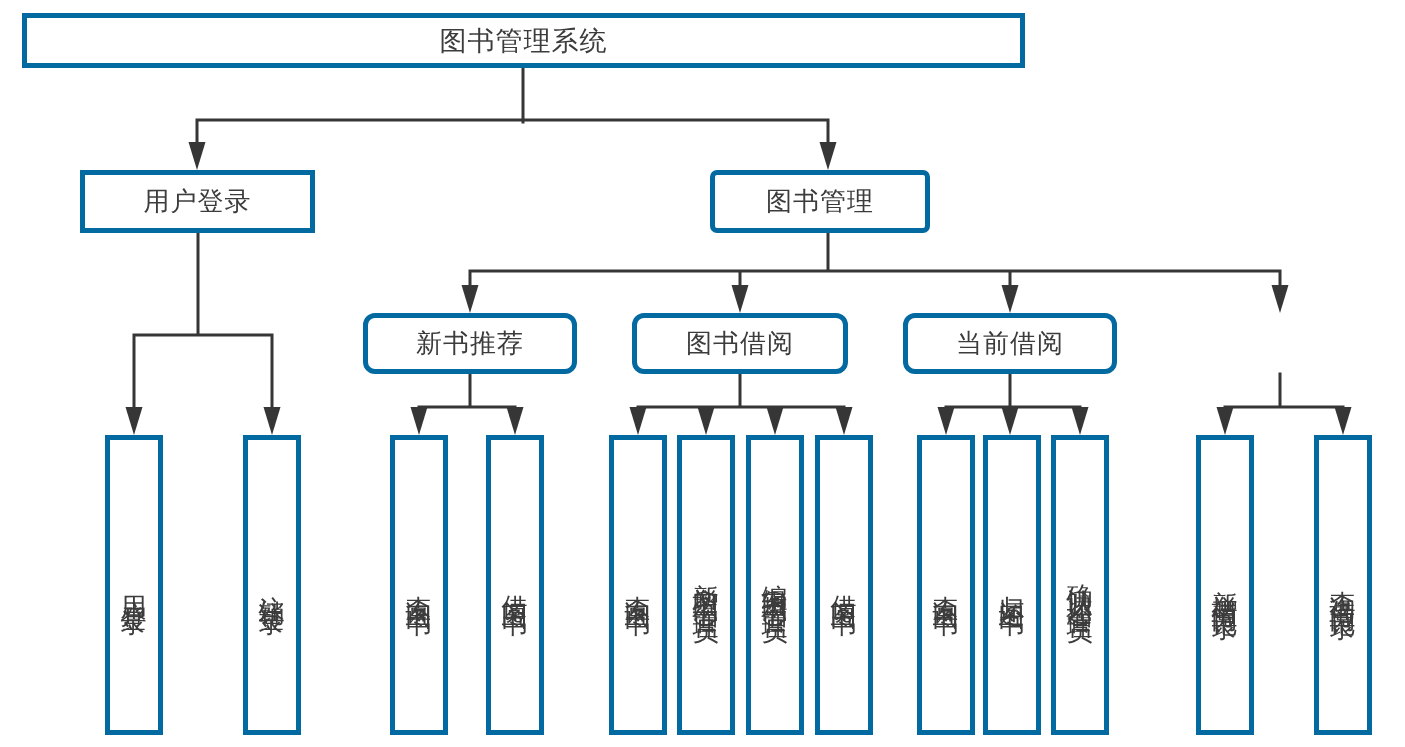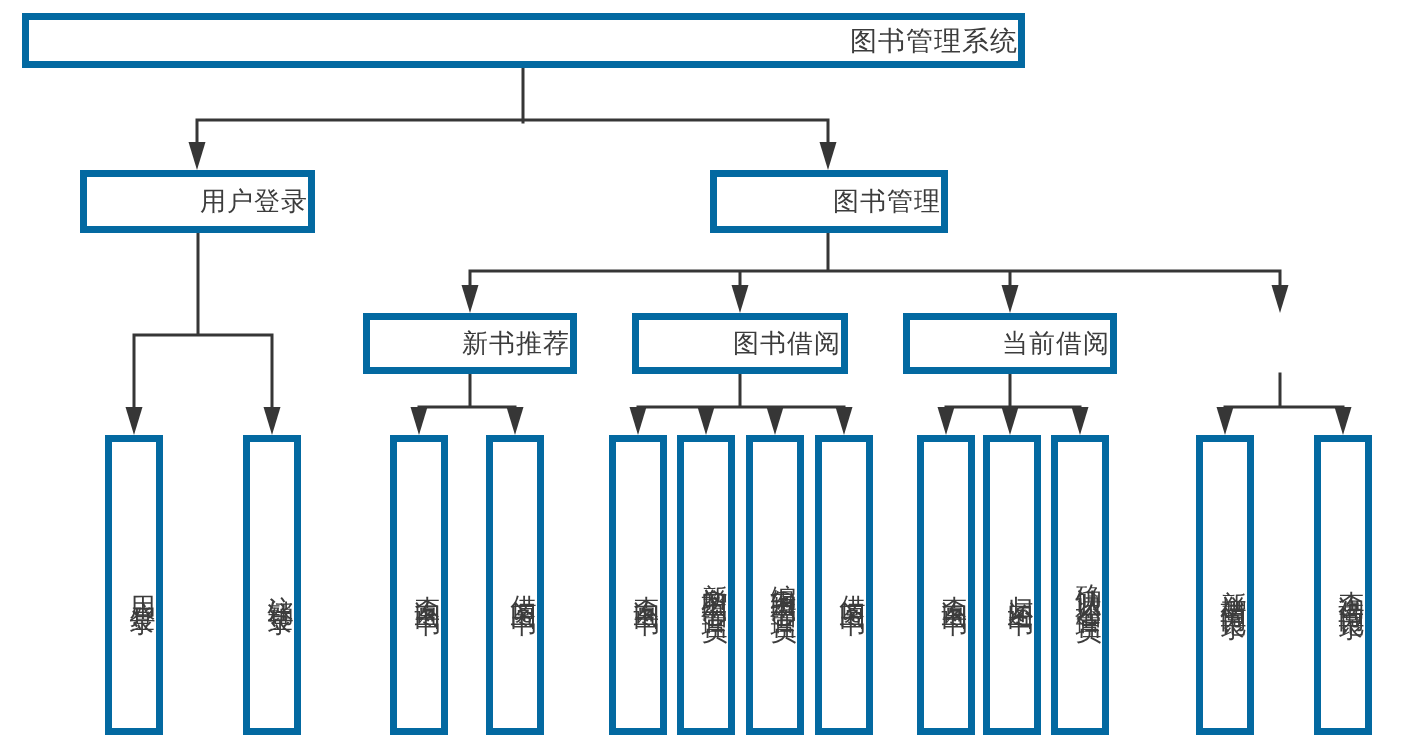--- a/index.html
+++ b/index.html
@@ -13,43 +13,43 @@
   }
   .canvas svg.connectors {
     position: absolute;
     left: 0; top: 0;
     width: 1405px; height: 747px;
   }
   .node {
     position: absolute;
     box-sizing: border-box;
     background: #ffffff;
-    border: 7px solid #0369a1;
+    border: 5px solid #0369a1;
     display: flex;
     align-items: center;
-    justify-content: flex-end;
+    justify-content: center;
   }
   .hlabel {
     color: #3c3c3c;
     font-size: 26px;
     white-space: nowrap;
     letter-spacing: 1px;
   }
   .root .hlabel { font-size: 27px; }
   .vlabel {
     writing-mode: vertical-rl;
     text-orientation: mixed;
     color: #3c3c3c;
     font-size: 26px;
     letter-spacing: 5px;
     line-height: 1;
   }
   .leaf { width: 58px; height: 300px; top: 435px; }
   .lvl2 { height: 63px; top: 170px; }
-  .lvl3 { height: 61px; top: 313px; }
+  .lvl3 { height: 61px; top: 313px; border-radius: 12px; }
   .watermark {
     position: absolute;
     right: 12px;
     bottom: 7px;
     color: #c8c8c8;
     font-size: 22px;
     letter-spacing: 1px;
     z-index: 5;
     white-space: nowrap;
   }
@@ -117,21 +117,21 @@
     </g>
   </svg>
 
   <div class="node root" style="left:22px; top:13px; width:1003px; height:55px;">
     <span class="hlabel">图书管理系统</span>
   </div>
 
   <div class="node lvl2" style="left:80px; width:235px;">
     <span class="hlabel">用户登录</span>
   </div>
-  <div class="node lvl2" style="left:710px; width:238px;">
+  <div class="node lvl2" style="left:710px; width:220px;border-radius:7px;">
     <span class="hlabel">图书管理</span>
   </div>
 
   <div class="node lvl3" style="left:363px; width:214px;">
     <span class="hlabel">新书推荐</span>
   </div>
   <div class="node lvl3" style="left:903px; width:214px;">
     <span class="hlabel">当前借阅</span>
   </div>
   <div class="node lvl3" style="left:632px; width:216px;">

